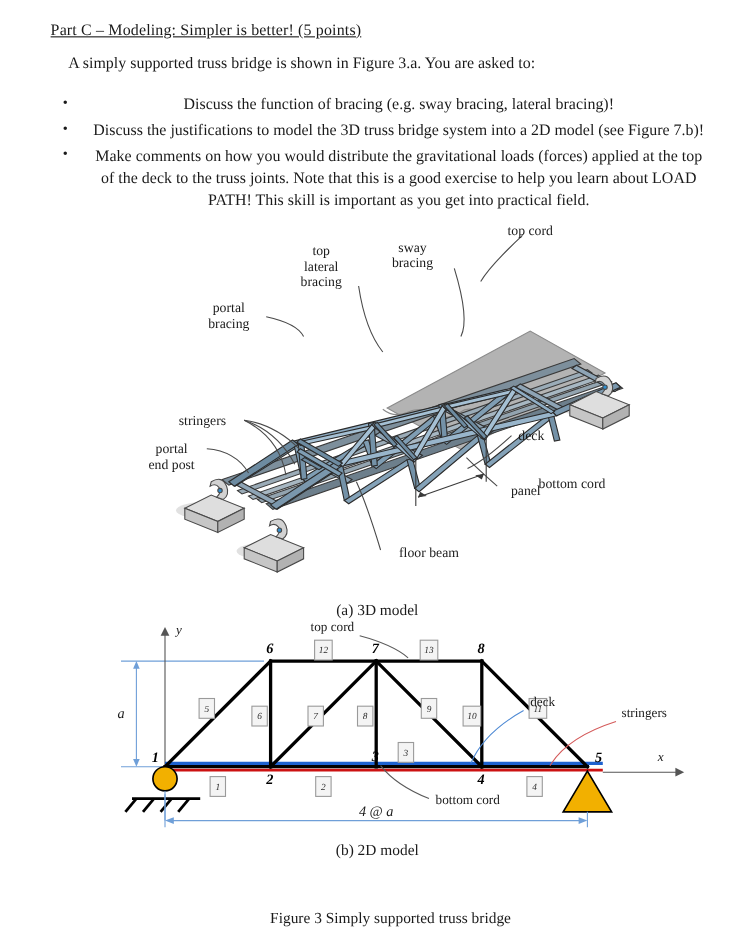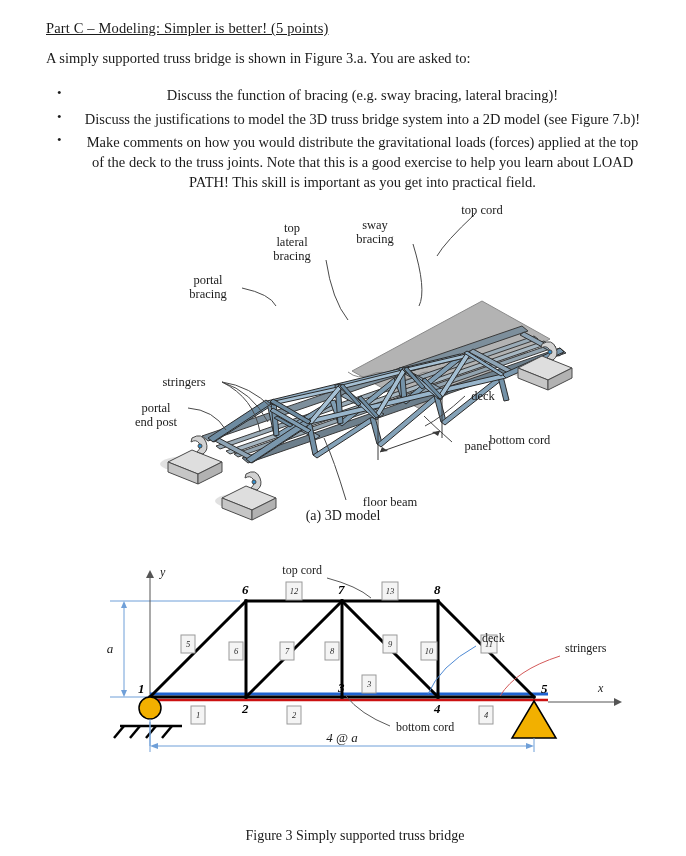--- a/index.html
+++ b/index.html
@@ -3,31 +3,31 @@
 <meta charset="utf-8">
 <style>
   html,body{margin:0;padding:0;background:#ffffff;}
   body{width:686px;height:856px;position:relative;overflow:hidden;
        font-family:"Liberation Serif","DejaVu Serif",serif;color:#1a1a1a;}
   .doc{position:absolute;left:0;top:0;width:686px;height:856px;}
 
   
   .heading{position:absolute;left:46px;top:20px;font-size:14.5px;
            text-decoration:underline;white-space:nowrap;letter-spacing:0.01em;}
-  .intro{position:absolute;left:46px;top:50px;font-size:14.5px;white-space:nowrap;}
+  .intro{position:absolute;left:62px;top:50px;font-size:14.5px;white-space:nowrap;}
   .bullets{position:absolute;left:46px;top:85px;width:600px;font-size:14.5px;}
   .bullet{position:relative;padding-left:33px;margin-bottom:3.5px;line-height:1.38;}
   .bullet .dot{position:absolute;left:11px;top:-1px;font-size:13px;}
   .bullet .txt{display:block;text-align:center;}
 
   
   .fig3d{position:absolute;left:130px;top:196px;width:470px;height:330px;}
   .fig3d svg{display:block;}
   .cap{position:absolute;width:100%;text-align:center;font-size:14px;}
-  .cap-a{left:0;top:508px;}
+  .cap-a{left:0;top:548px;}
   .cap-b{left:0;top:766px;}
   .cap-fig{left:0;top:828px;padding-left:12px;}
 
   
   .fig2d{position:absolute;left:90px;top:556px;width:560px;height:205px;}
   .fig2d svg{display:block;}
 
   .lbl{font-family:"Liberation Serif","DejaVu Serif",serif;fill:#1a1a1a;}
   .lbl3d{font-size:12.5px;}
   .node-lbl{font-size:13px;font-style:italic;font-weight:bold;fill:#000;}
@@ -381,15 +381,16 @@
 
       <g class="lbl ann-lbl">
         <text x="232" y="18" text-anchor="end">top cord</text>
         <text x="306" y="175">bottom cord</text>
         <text x="392" y="86">deck</text>
         <text x="475" y="96">stringers</text>
       </g>
     </svg>
   </div>
 
+  <div class="cap cap-b">(b) 2D model</div>
   <div class="cap cap-fig">Figure 3 Simply supported truss bridge</div>
 
 </div>
 
 </body></html>

